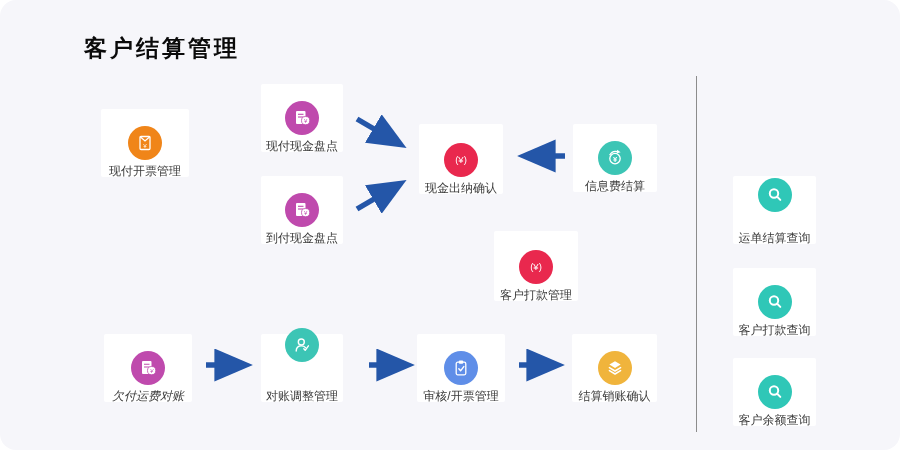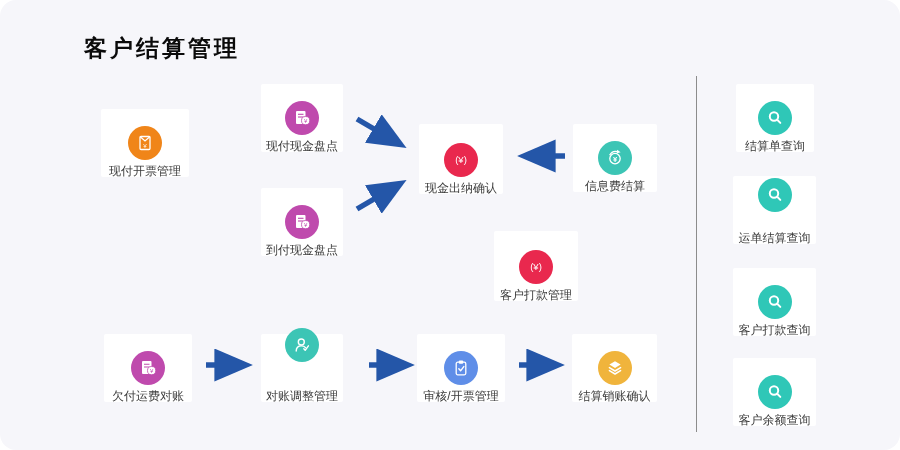--- a/index.html
+++ b/index.html
@@ -75,21 +75,21 @@
         <rect x="4" y="3" width="9.5" height="13" rx="1" fill="#fff"></rect>
         <line x1="6" y1="6.3" x2="11.5" y2="6.3" stroke="#bf4aad" stroke-width="1.1"></line>
         <line x1="6" y1="9" x2="11.5" y2="9" stroke="#bf4aad" stroke-width="1.1"></line>
         <circle cx="13.6" cy="12.6" r="4.1" fill="#fff" stroke="#bf4aad" stroke-width="0.8"></circle>
         <text x="13.6" y="14.9" text-anchor="middle" font-size="6" fill="#bf4aad">¥</text>
       </svg>
     </span>
     <span class="lbl">现付现金盘点</span>
   </div>
 
-  <div class="card" style="left:261px;top:188px;width:82px;">
+  <div class="card" style="left:261px;top:176px;width:82px;">
     <span class="ic ic-magenta">
       <svg width="20" height="20" viewBox="0 0 20 20">
         <rect x="4" y="3" width="9.5" height="13" rx="1" fill="#fff"></rect>
         <line x1="6" y1="6.3" x2="11.5" y2="6.3" stroke="#bf4aad" stroke-width="1.1"></line>
         <line x1="6" y1="9" x2="11.5" y2="9" stroke="#bf4aad" stroke-width="1.1"></line>
         <circle cx="13.6" cy="12.6" r="4.1" fill="#fff" stroke="#bf4aad" stroke-width="0.8"></circle>
         <text x="13.6" y="14.9" text-anchor="middle" font-size="6" fill="#bf4aad">¥</text>
       </svg>
     </span>
     <span class="lbl">到付现金盘点</span>
@@ -118,21 +118,21 @@
 
   <div class="card" style="left:494px;top:231px;width:84px;height:70px;">
     <span class="ic ic-red">
       <svg width="20" height="20" viewBox="0 0 20 20">
         <text x="10" y="13.4" text-anchor="middle" font-size="9.5" fill="#fff">(¥)</text>
       </svg>
     </span>
     <span class="lbl">客户打款管理</span>
   </div>
 
-  <div class="card" style="left:104px;top:334px;width:88px;">
+  <div class="card" style="left:104px;top:334px;width:88px;font-style:italic;">
     <span class="ic ic-magenta">
       <svg width="20" height="20" viewBox="0 0 20 20">
         <rect x="4" y="3" width="9.5" height="13" rx="1" fill="#fff"></rect>
         <line x1="6" y1="6.3" x2="11.5" y2="6.3" stroke="#bf4aad" stroke-width="1.1"></line>
         <line x1="6" y1="9" x2="11.5" y2="9" stroke="#bf4aad" stroke-width="1.1"></line>
         <circle cx="13.6" cy="12.6" r="4.1" fill="#fff" stroke="#bf4aad" stroke-width="0.8"></circle>
         <text x="13.6" y="14.9" text-anchor="middle" font-size="6" fill="#bf4aad">¥</text>
       </svg>
     </span>
     <span class="lbl">欠付运费对账</span>
@@ -166,53 +166,44 @@
         <polygon points="10,3.2 15.6,6.6 10,10 4.4,6.6" fill="#fff"></polygon>
         <polyline points="4.4,9.6 10,13 15.6,9.6" fill="none" stroke="#fff" stroke-width="1.5" stroke-linecap="round" stroke-linejoin="round"></polyline>
         <polyline points="4.4,12.6 10,16 15.6,12.6" fill="none" stroke="#fff" stroke-width="1.5" stroke-linecap="round" stroke-linejoin="round"></polyline>
       </svg>
     </span>
     <span class="lbl">结算销账确认</span>
   </div>
 
   <div class="divider"></div>
 
-  <div class="card" style="left:736px;top:84px;width:78px;">
+
+  <div class="card" style="left:733px;top:176px;width:83px;gap:20px;">
     <span class="ic ic-search">
       <svg width="20" height="20" viewBox="0 0 20 20">
         <circle cx="9" cy="8.5" r="4.2" fill="none" stroke="#fff" stroke-width="2"></circle>
         <line x1="12.2" y1="11.8" x2="15.3" y2="14.9" stroke="#fff" stroke-width="2" stroke-linecap="round"></line>
       </svg>
     </span>
-    <span class="lbl">结算单查询</span>
-  </div>
-
-  <div class="card" style="left:733px;top:176px;width:83px;gap:20px;">
+    <span class="lbl">运单结算查询</span>
+  </div>
+
+  <div class="card" style="left:733px;top:268px;width:83px;">
     <span class="ic ic-search">
       <svg width="20" height="20" viewBox="0 0 20 20">
         <circle cx="9" cy="8.5" r="4.2" fill="none" stroke="#fff" stroke-width="2"></circle>
         <line x1="12.2" y1="11.8" x2="15.3" y2="14.9" stroke="#fff" stroke-width="2" stroke-linecap="round"></line>
       </svg>
     </span>
-    <span class="lbl">运单结算查询</span>
-  </div>
-
-  <div class="card" style="left:733px;top:268px;width:83px;">
+    <span class="lbl">客户打款查询</span>
+  </div>
+
+  <div class="card" style="left:733px;top:358px;width:83px;">
     <span class="ic ic-search">
       <svg width="20" height="20" viewBox="0 0 20 20">
         <circle cx="9" cy="8.5" r="4.2" fill="none" stroke="#fff" stroke-width="2"></circle>
         <line x1="12.2" y1="11.8" x2="15.3" y2="14.9" stroke="#fff" stroke-width="2" stroke-linecap="round"></line>
       </svg>
     </span>
-    <span class="lbl">客户打款查询</span>
-  </div>
-
-  <div class="card" style="left:733px;top:358px;width:83px;">
-    <span class="ic ic-search">
-      <svg width="20" height="20" viewBox="0 0 20 20">
-        <circle cx="9" cy="8.5" r="4.2" fill="none" stroke="#fff" stroke-width="2"></circle>
-        <line x1="12.2" y1="11.8" x2="15.3" y2="14.9" stroke="#fff" stroke-width="2" stroke-linecap="round"></line>
-      </svg>
-    </span>
     <span class="lbl">客户余额查询</span>
   </div>
 
 </div>
 
 </body></html>

